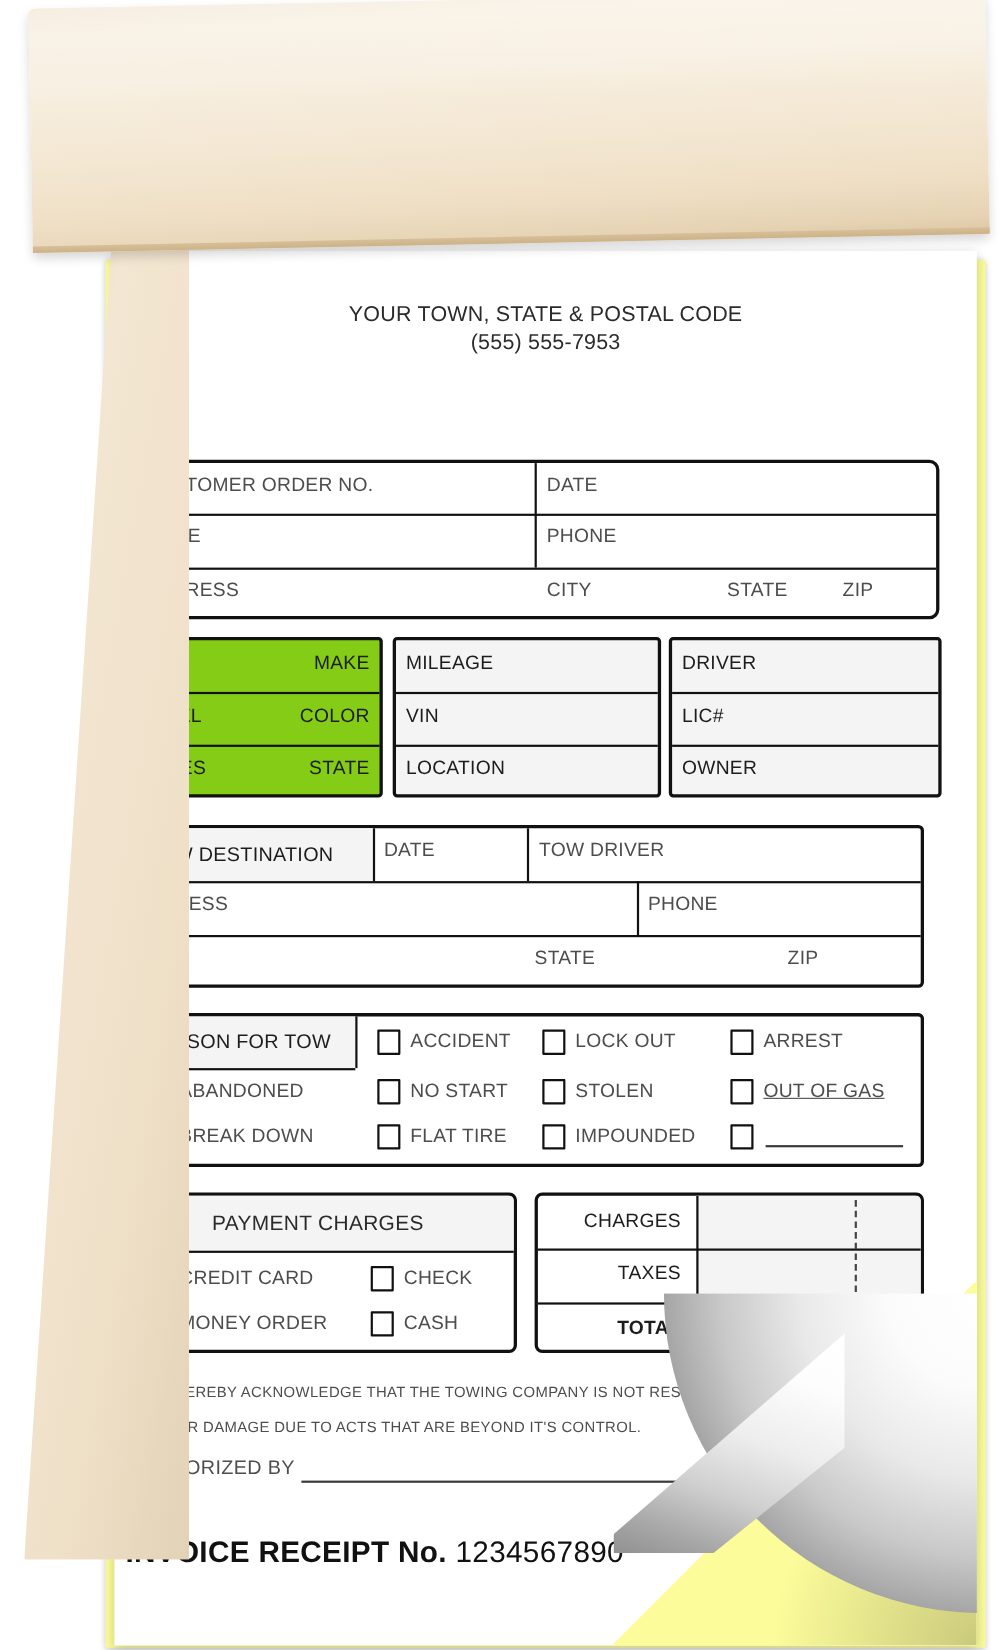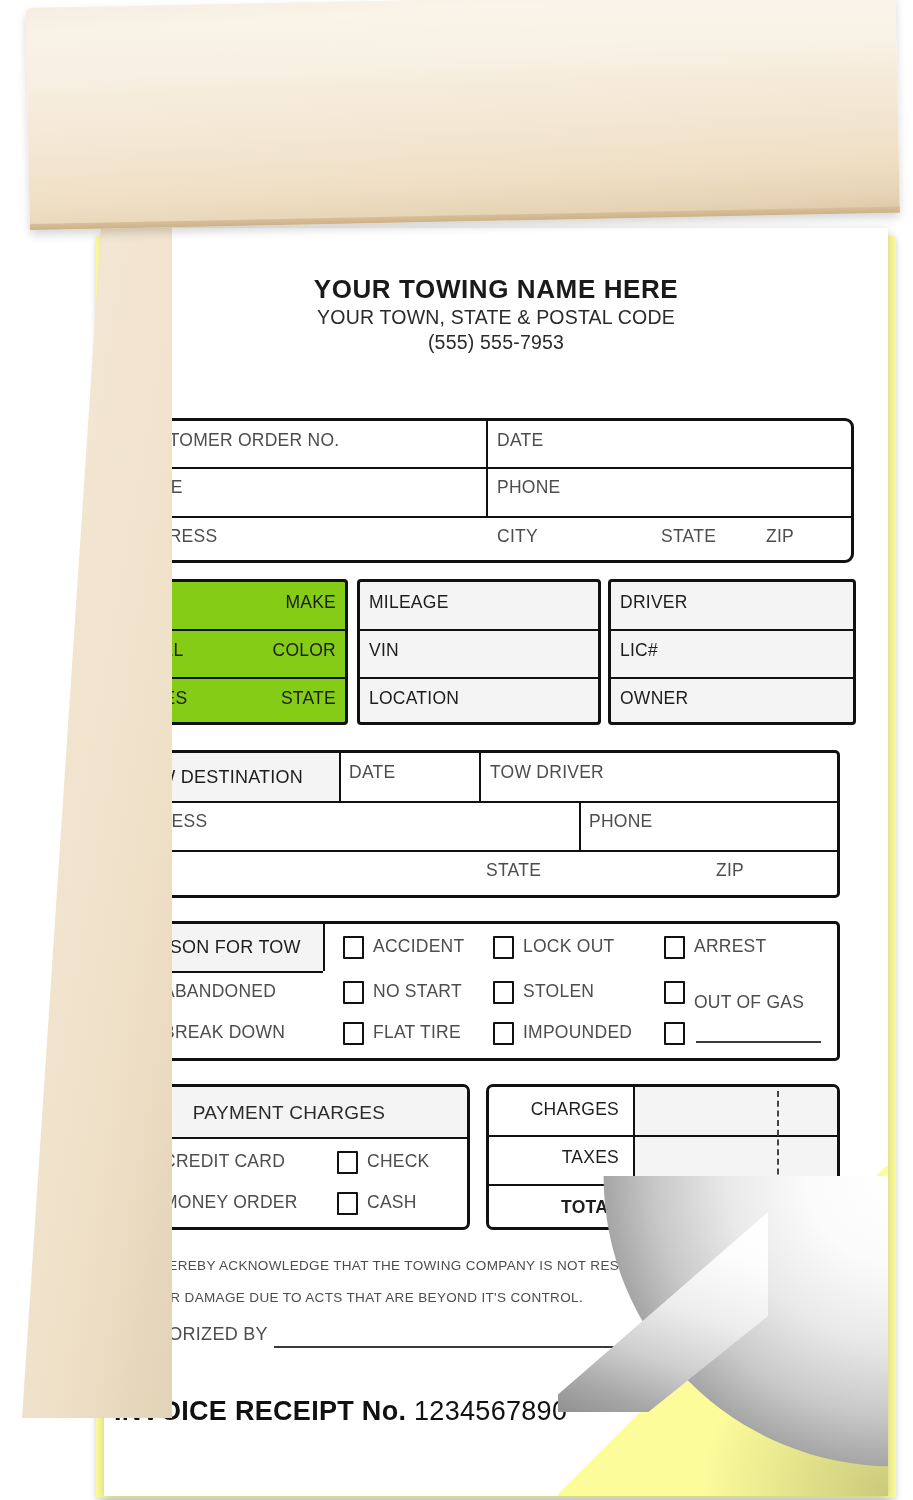--- a/index.html
+++ b/index.html
@@ -113,21 +113,20 @@
   <div class="yellow-sheet">
     <div class="yellow-ghost" style="right:26px;top:1042px;">SIBLE FOR THEFT,</div>
     <div class="yellow-ghost" style="left:540px;top:1102px;">DATE</div>
     <div class="yellow-line" style="left:592px;top:1122px;width:190px;"></div>
   </div>
 
   <div class="white-sheet">
     <div class="sheet-inner">
 
       <div class="letterhead">
-        <div class="lh-name">YOUR TOWING NAME HERE</div>
         <div class="lh-line">YOUR TOWN, STATE &amp; POSTAL CODE</div>
         <div class="lh-line">(555) 555-7953</div>
       </div>
 
       <div class="fbox" style="left:14px;top:190px;width:736px;height:145px;">
         <div class="hline" style="top:46px;"></div>
         <div class="hline" style="top:95px;"></div>
         <div class="vline" style="left:365px;top:0;height:95px;"></div>
         <div class="lbl" style="left:10px;top:9px;">CUSTOMER ORDER NO.</div>
         <div class="lbl" style="left:376px;top:9px;">DATE</div>
@@ -196,21 +195,21 @@
         <div class="cbx" style="left:553px;top:12px;"></div>
         <div class="lbl" style="left:583px;top:12px;">ARREST</div>
 
         <div class="cbx" style="left:22px;top:57px;"></div>
         <div class="lbl" style="left:52px;top:57px;">ABANDONED</div>
         <div class="cbx" style="left:232px;top:57px;"></div>
         <div class="lbl" style="left:262px;top:57px;">NO START</div>
         <div class="cbx" style="left:382px;top:57px;"></div>
         <div class="lbl" style="left:412px;top:57px;">STOLEN</div>
         <div class="cbx" style="left:553px;top:57px;"></div>
-        <div class="lbl" style="left:583px;top:68px;">OUT OF GAS</div>
+        <div class="lbl" style="left:583px;top:57px;text-decoration:underline;">OUT OF GAS</div>
 
         <div class="cbx" style="left:22px;top:98px;"></div>
         <div class="lbl" style="left:52px;top:98px;">BREAK DOWN</div>
         <div class="cbx" style="left:232px;top:98px;"></div>
         <div class="lbl" style="left:262px;top:98px;">FLAT TIRE</div>
         <div class="cbx" style="left:382px;top:98px;"></div>
         <div class="lbl" style="left:412px;top:98px;">IMPOUNDED</div>
         <div class="cbx" style="left:553px;top:98px;"></div>
         <div class="ubar" style="left:585px;top:117px;width:125px;"></div>
       </div>

